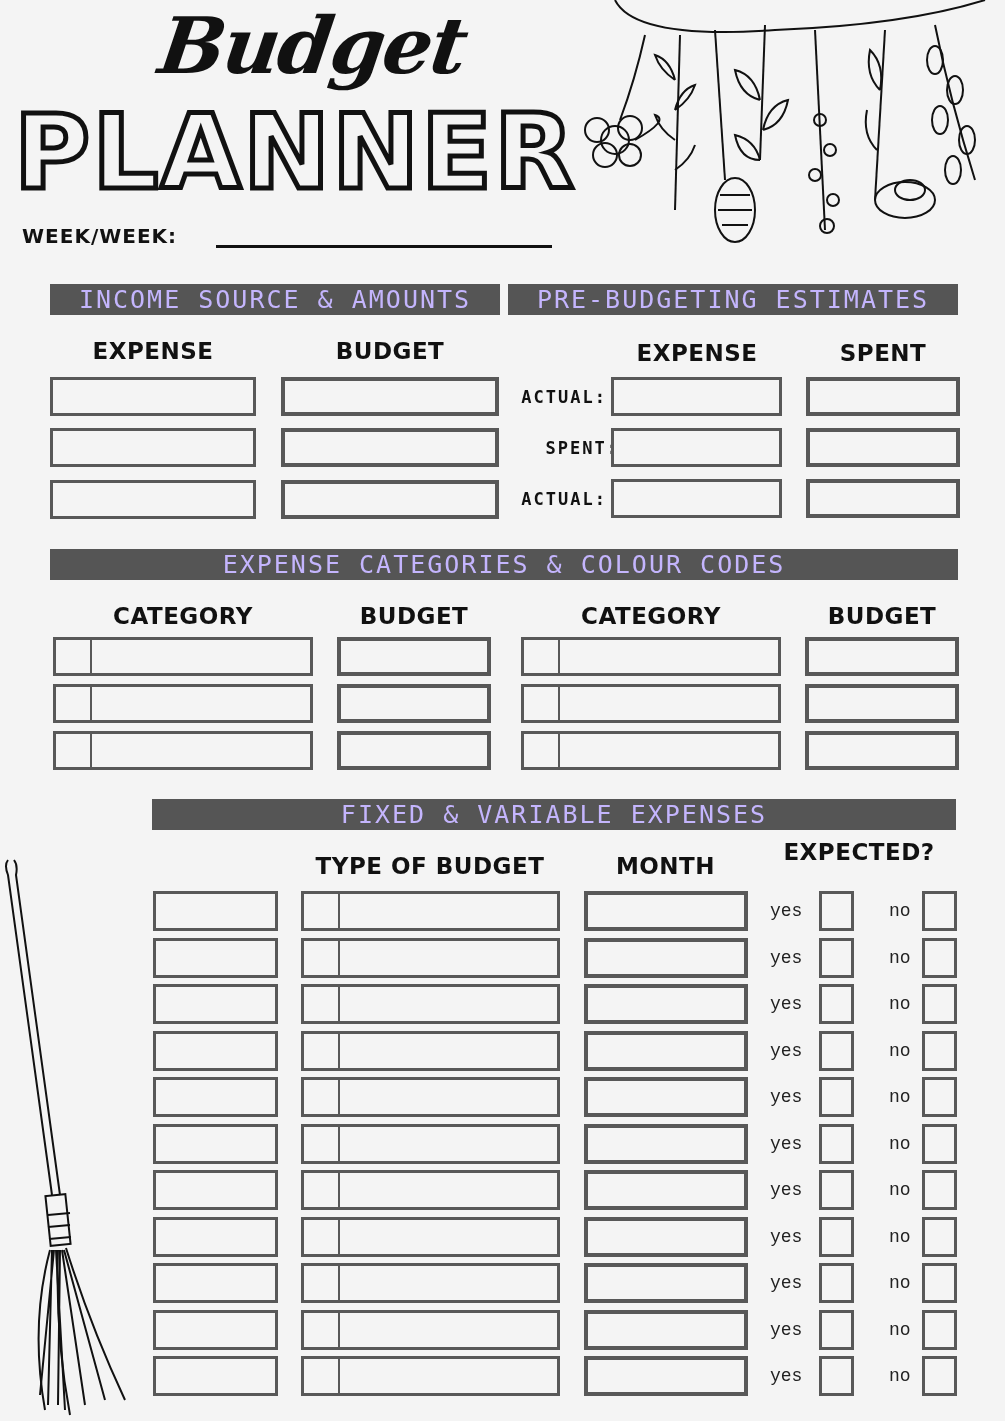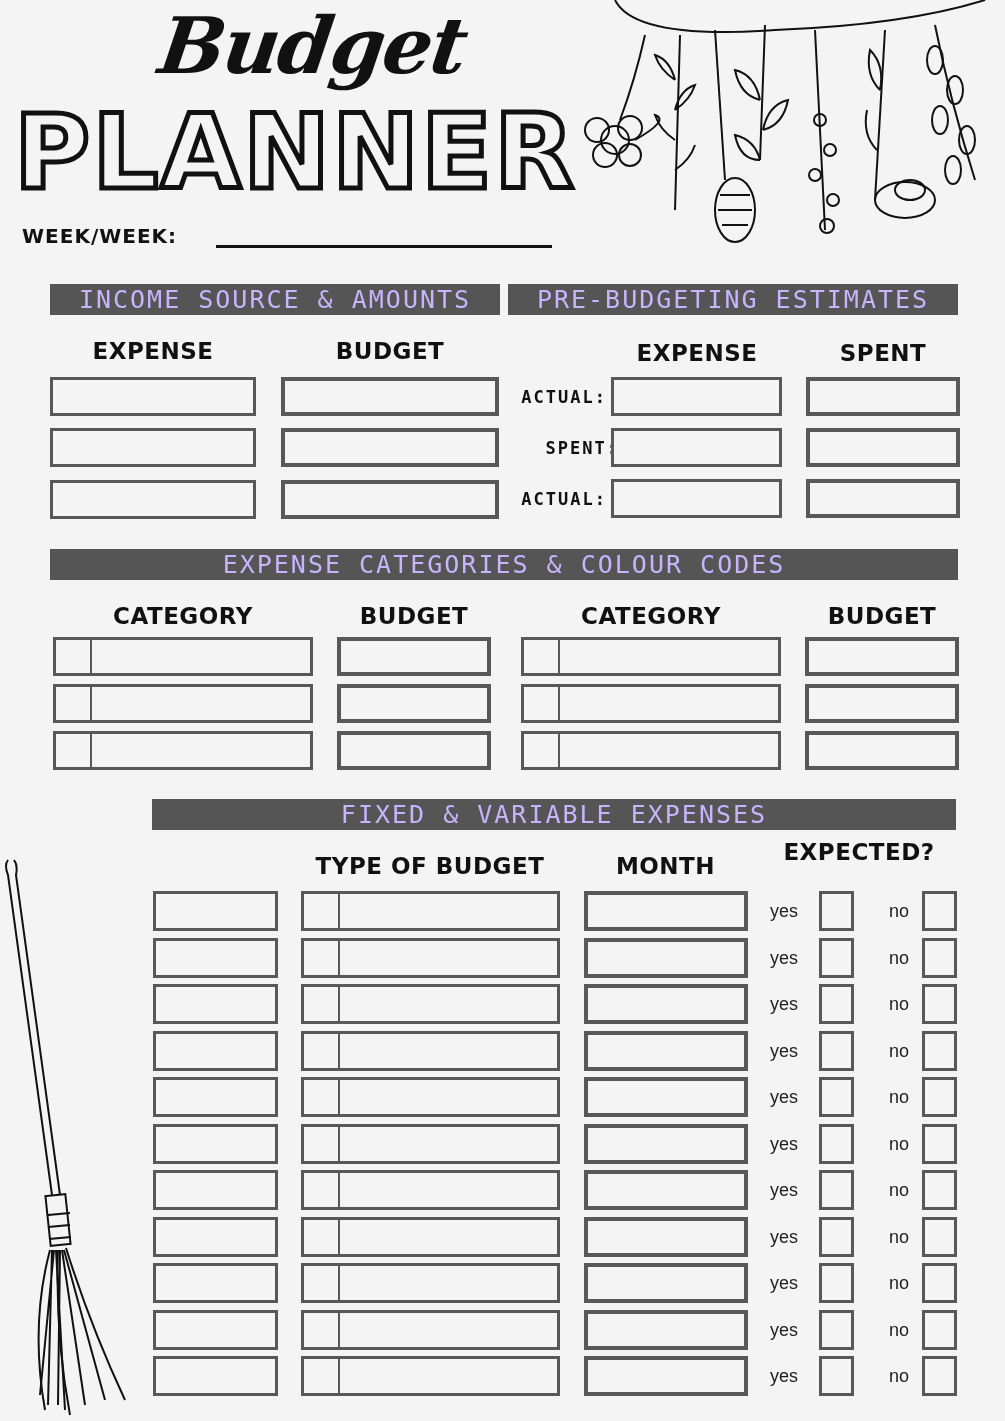--- a/index.html
+++ b/index.html
@@ -9,21 +9,21 @@
   .outline-title { left:14px; top:100px; font-family:"DejaVu Sans", sans-serif; font-weight:bold; font-size:104px; letter-spacing:2px; color:#f4f4f4; -webkit-text-stroke:5px #111; line-height:1; }
   .week-label { left:22px; top:224px; font-family:"DejaVu Sans", sans-serif; font-weight:bold; font-size:20px; letter-spacing:1px; }
   .week-line { left:216px; top:245px; width:336px; height:0; border-bottom:3px solid #111; background:transparent; }
   .banner { background:#555; color:#c4b5fd; font-family:"DejaVu Sans Mono", monospace; font-size:25px; letter-spacing:2px; display:flex; align-items:center; justify-content:center; height:31px; }
   .colhead { font-family:"DejaVu Sans", sans-serif; font-weight:bold; font-size:23px; text-align:center; letter-spacing:0.5px; }
   .box { border:3px solid #585858; background:#f4f4f4; box-sizing:border-box; }
   .box.thick { border-width:4px; }
   .split { display:flex; }
   .split .sw { width:34px; border-right:2px solid #585858; height:100%; }
   .rowlabel { font-family:"DejaVu Sans Mono", monospace; font-weight:bold; font-size:17px; letter-spacing:2px; text-align:right; width:95px; }
-  .yn { font-family:Liberation Sans, sans-serif; font-size:18px; color:#222; }
+  .yn { font-family:Liberation Mono, monospace; font-size:18px; color:#222; }
   svg { overflow:visible; }
 </style>
 </head>
 <body>
 
 <div class="abs script-title">Budget</div>
 <div class="abs outline-title">PLANNER</div>
 <div class="abs week-label">WEEK/WEEK:</div>
 <div class="abs week-line"></div>
 

